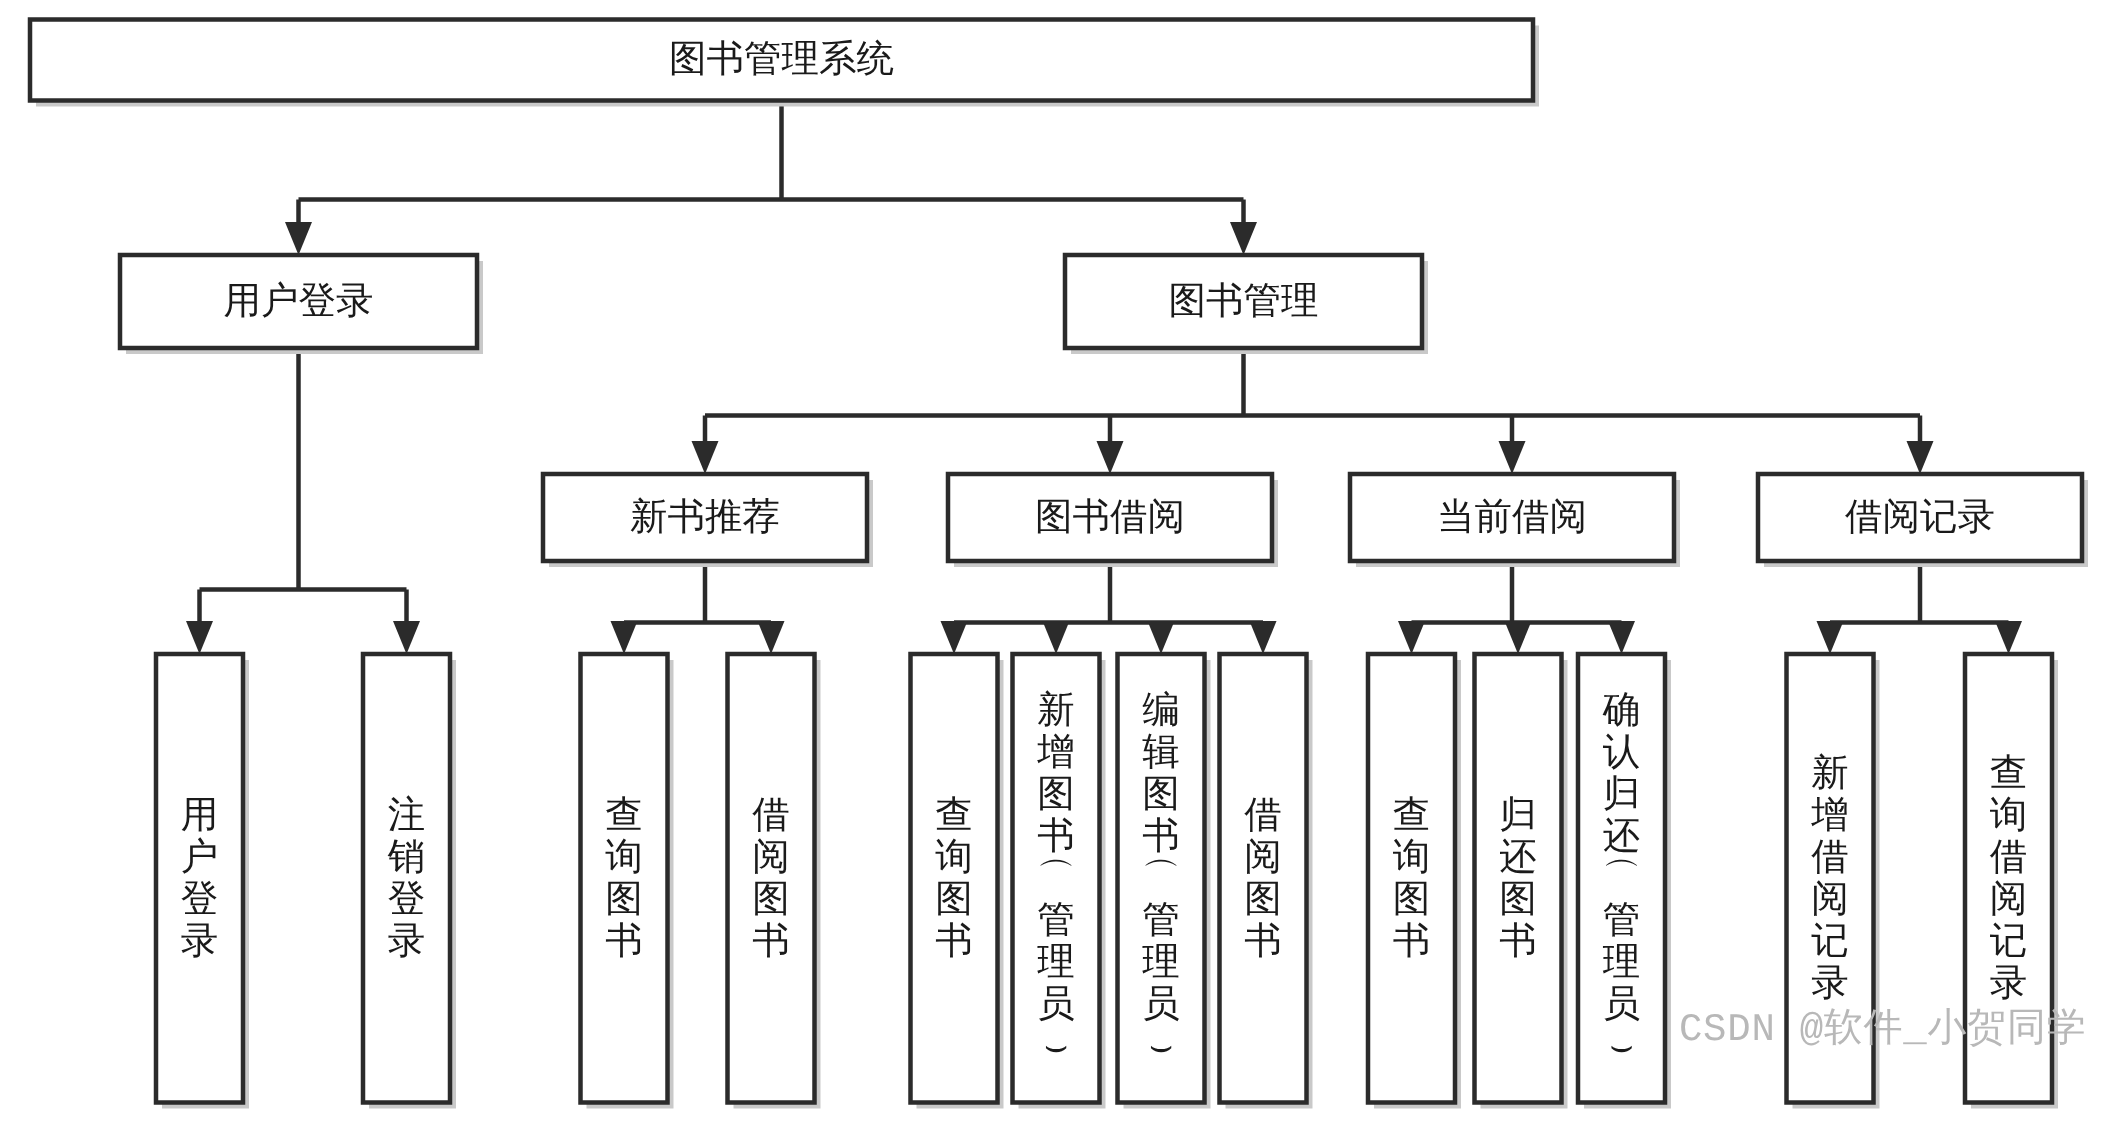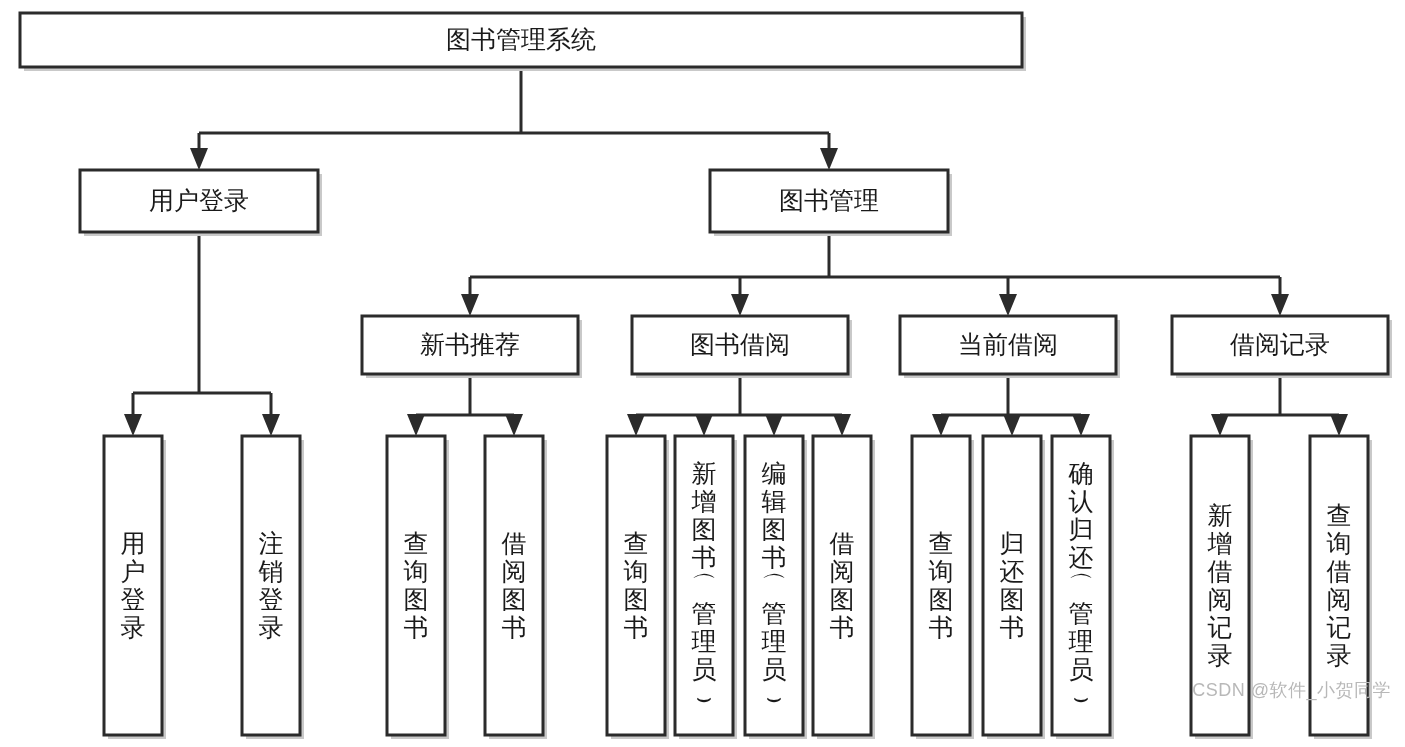--- a/index.html
+++ b/index.html
@@ -55,22 +55,22 @@
   .leaf-label-v {
     font-family: "Liberation Sans", "DejaVu Sans", sans-serif;
     font-size: 25px;
     fill: #1a1a1a;
     text-anchor: middle;
   }
   .watermark {
     position: absolute;
     right: 14px;
     bottom: 6px;
-    font-family: Liberation Sans, sans-serif;
-    font-size: 18px;
+    font-family: Liberation Mono, monospace;
+    font-size: 26px;
     color: #b8b8b8;
     white-space: nowrap;
     letter-spacing: 0.5px;
     pointer-events: none;
   }
 </style>
 </head>
 <body>
 
 <div id="diagram-root">

